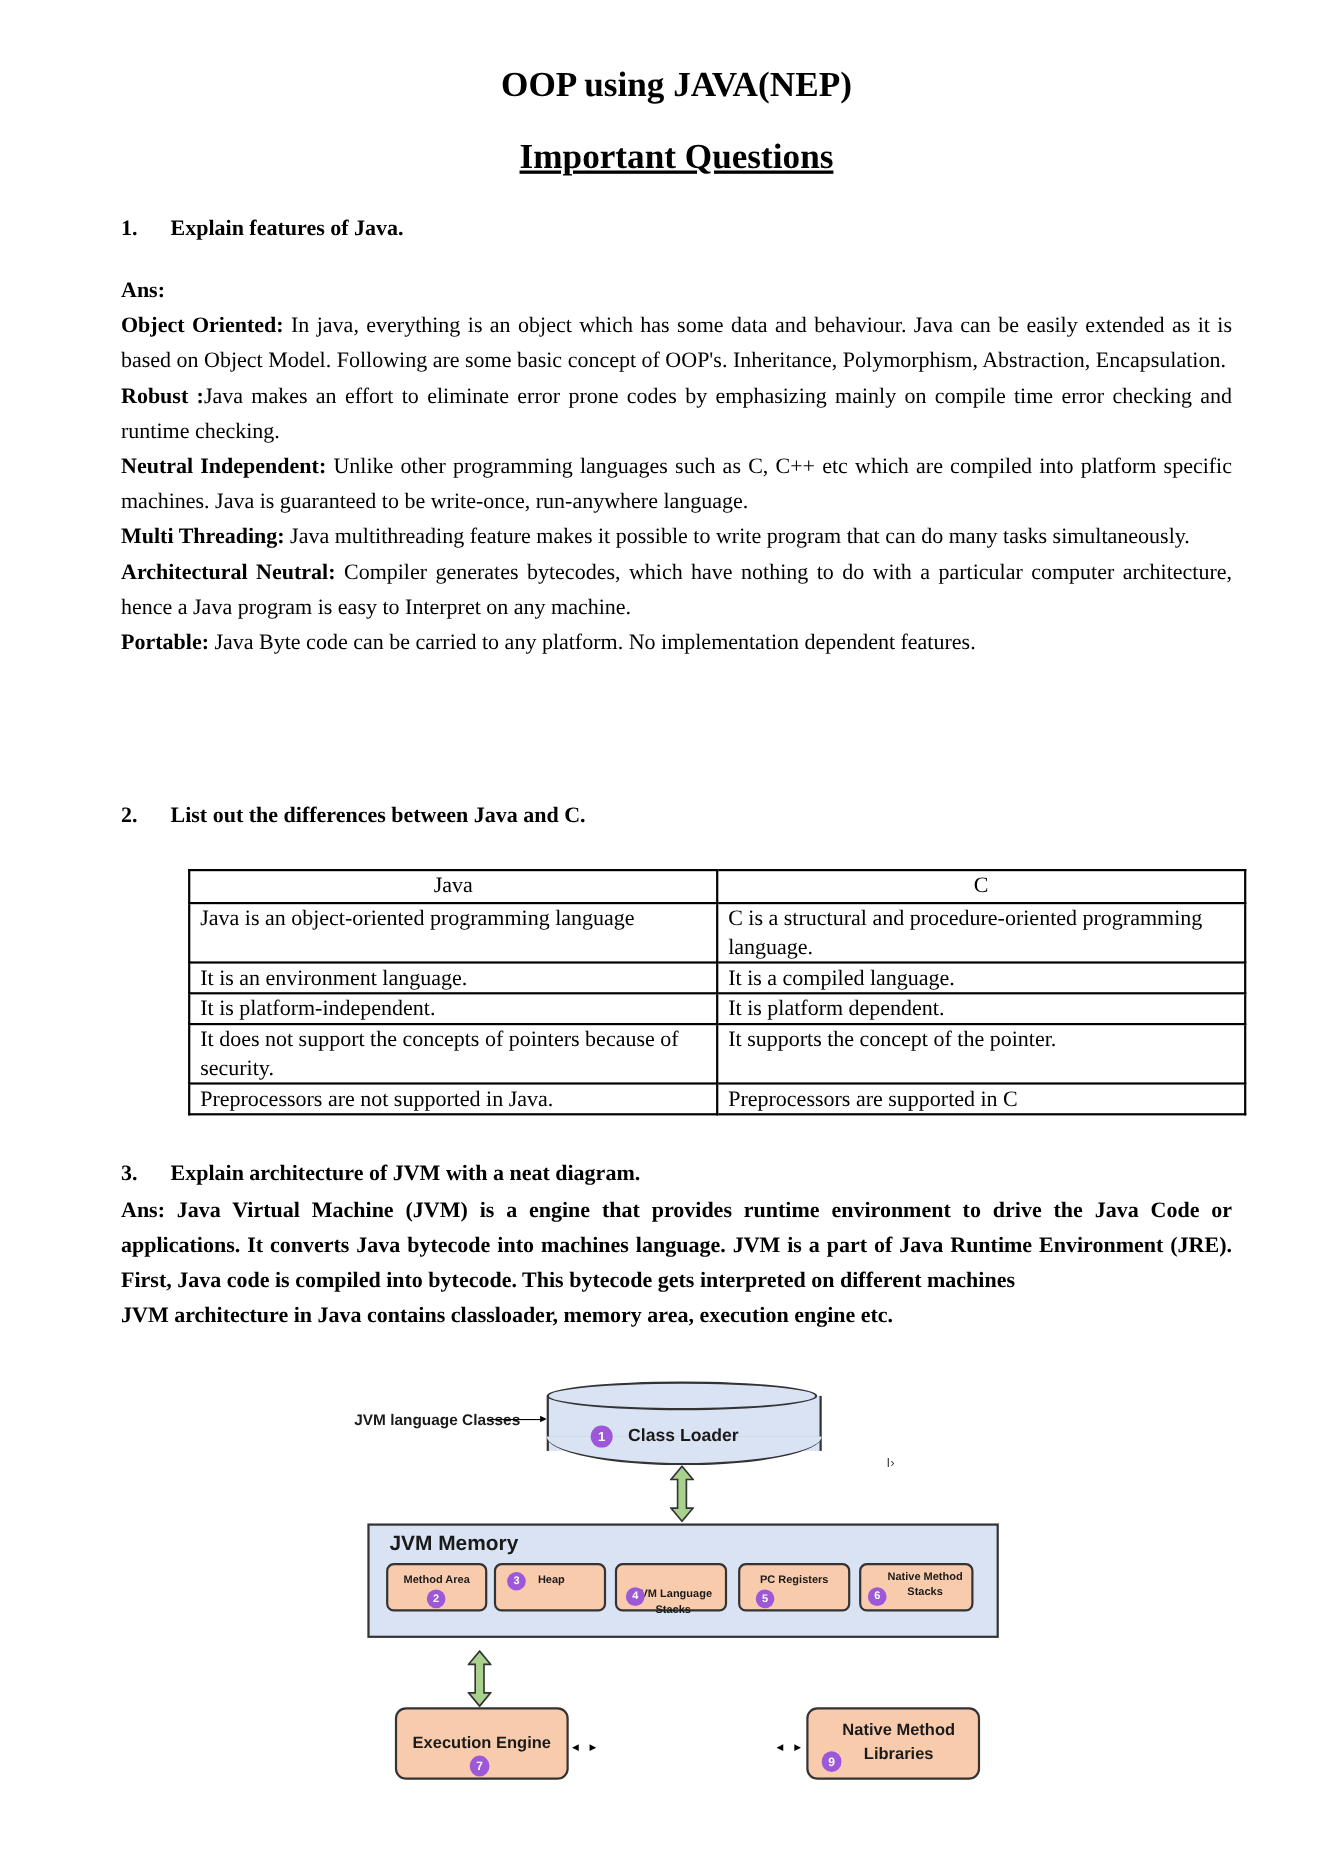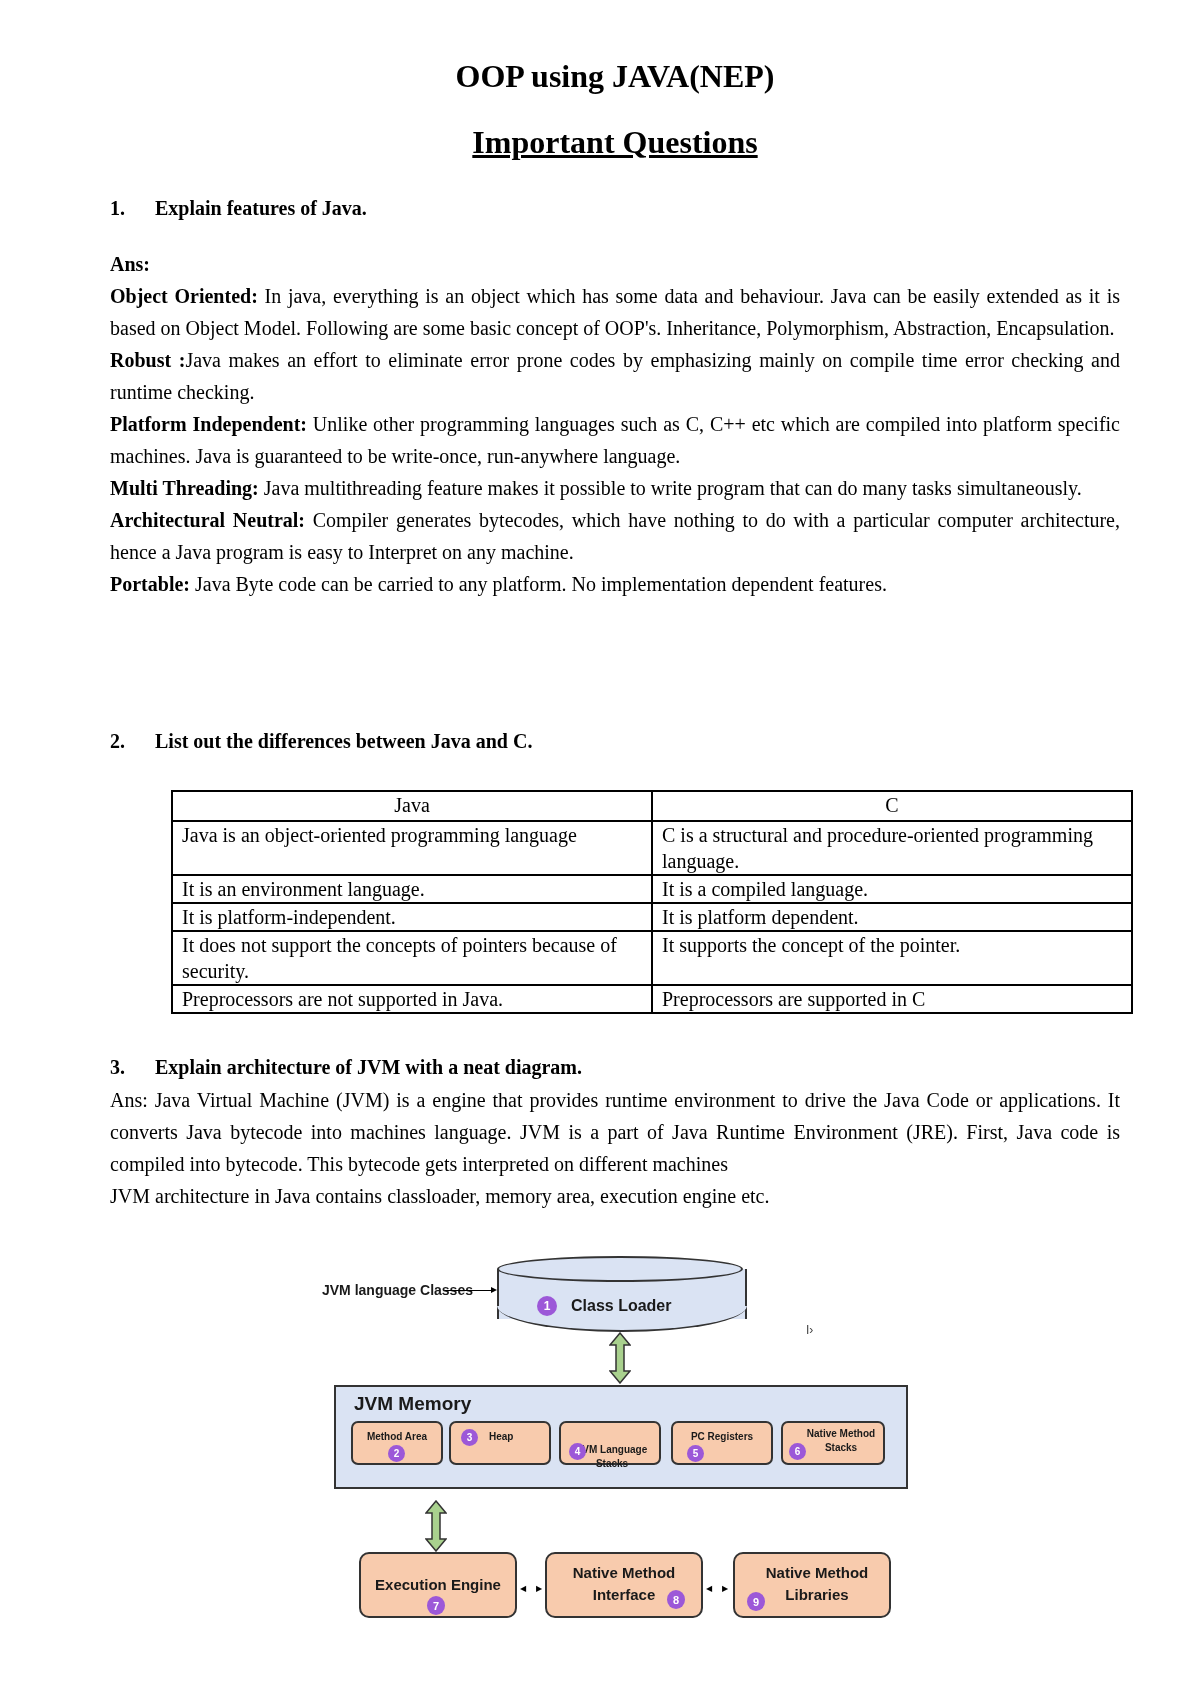--- a/index.html
+++ b/index.html
@@ -65,21 +65,21 @@
 <div class="title">OOP using JAVA(NEP)</div>
 <div class="subtitle">Important Questions</div>
 
 <div class="qhead" style="top:197px;">
   <span class="num">1.</span><span>Explain features of Java.</span>
 </div>
 <div class="para" style="top:248px;">
   <p><b>Ans:</b></p>
   <p><b>Object Oriented:</b><span> In java, everything is an object which has some data and behaviour. Java can be easily extended as it is based on Object Model. Following are some basic concept of OOP's. Inheritance, Polymorphism, Abstraction, Encapsulation.</span></p>
   <p><b>Robust :</b><span>Java makes an effort to eliminate error prone codes by emphasizing mainly on compile time error checking and runtime checking.</span></p>
-  <p><b>Platform Independent:</b><span> Unlike other programming languages such as C, C++ etc which are compiled into platform specific machines. Java is guaranteed to be write-once, run-anywhere language.</span></p>
+  <p><b>Neutral Independent:</b><span> Unlike other programming languages such as C, C++ etc which are compiled into platform specific machines. Java is guaranteed to be write-once, run-anywhere language.</span></p>
   <p><b>Multi Threading:</b><span> Java multithreading feature makes it possible to write program that can do many tasks simultaneously.</span></p>
   <p><b>Architectural Neutral:</b><span> Compiler generates bytecodes, which have nothing to do with a particular computer architecture, hence a Java program is easy to Interpret on any machine.</span></p>
   <p><b>Portable:</b><span> Java Byte code can be carried to any platform. No implementation dependent features.</span></p>
 </div>
 
 <div class="qhead" style="top:730px;">
   <span class="num">2.</span><span>List out the differences between Java and C.</span>
 </div>
 <table class="diff">
   <thead>
@@ -108,21 +108,21 @@
     <tr>
       <td>Preprocessors are not supported in Java.</td>
       <td>Preprocessors are supported in C</td>
     </tr>
   </tbody>
 </table>
 
 <div class="qhead" style="top:1056px;">
   <span class="num">3.</span><span>Explain architecture of JVM with a neat diagram.</span>
 </div>
-<div class="para" style="top:1084px;">
+<div class="para" style="top:1084px;font-weight:bold;">
   <p>Ans: Java Virtual Machine (JVM) is a engine that provides runtime environment to drive the Java Code or applications. It converts Java bytecode into machines language. JVM is a part of Java Runtime Environment (JRE).  First, Java code is compiled into bytecode. This bytecode gets interpreted on different machines</p>
   <p>JVM architecture in Java contains classloader, memory area, execution engine etc.</p>
 </div>
 
 <div class="diagram">
   <span class="dlabel side-label">JVM language Classes</span>
   <div class="side-arrow"></div>
 
   <div class="cyl">
     <div class="cyl-body"></div>
@@ -168,24 +168,20 @@
     <polygon points="11,1 21,13 15,13 15,39 21,39 11,51 1,39 7,39 7,13 1,13" fill="#a9d18e" stroke="#333" stroke-width="1.5"></polygon>
   </svg>
 
   <div class="bottom-box" style="left:359px; width:158px;">
     <span class="dlabel lbl" style="left:0; width:154px; top:20px;">Execution Engine</span>
     <span class="badge" style="left:66px; top:42px;">7</span>
   </div>
   <span class="dot-conn" style="left:520px;">◀</span>
   <span class="dot-conn" style="left:536px;">▶</span>
 
-  <div class="bottom-box" style="left:545px; width:158px;">
-    <span class="dlabel lbl" style="left:0; width:154px; top:8px;">Native Method Interface</span>
-    <span class="badge" style="left:120px; top:36px;">8</span>
-  </div>
   <span class="dot-conn" style="left:706px;">◀</span>
   <span class="dot-conn" style="left:722px;">▶</span>
 
   <div class="bottom-box" style="left:733px; width:158px;">
     <span class="dlabel lbl" style="left:10px; width:144px; top:8px;">Native Method Libraries</span>
     <span class="badge" style="left:12px; top:38px;">9</span>
   </div>
 </div>
 
 </body></html>

